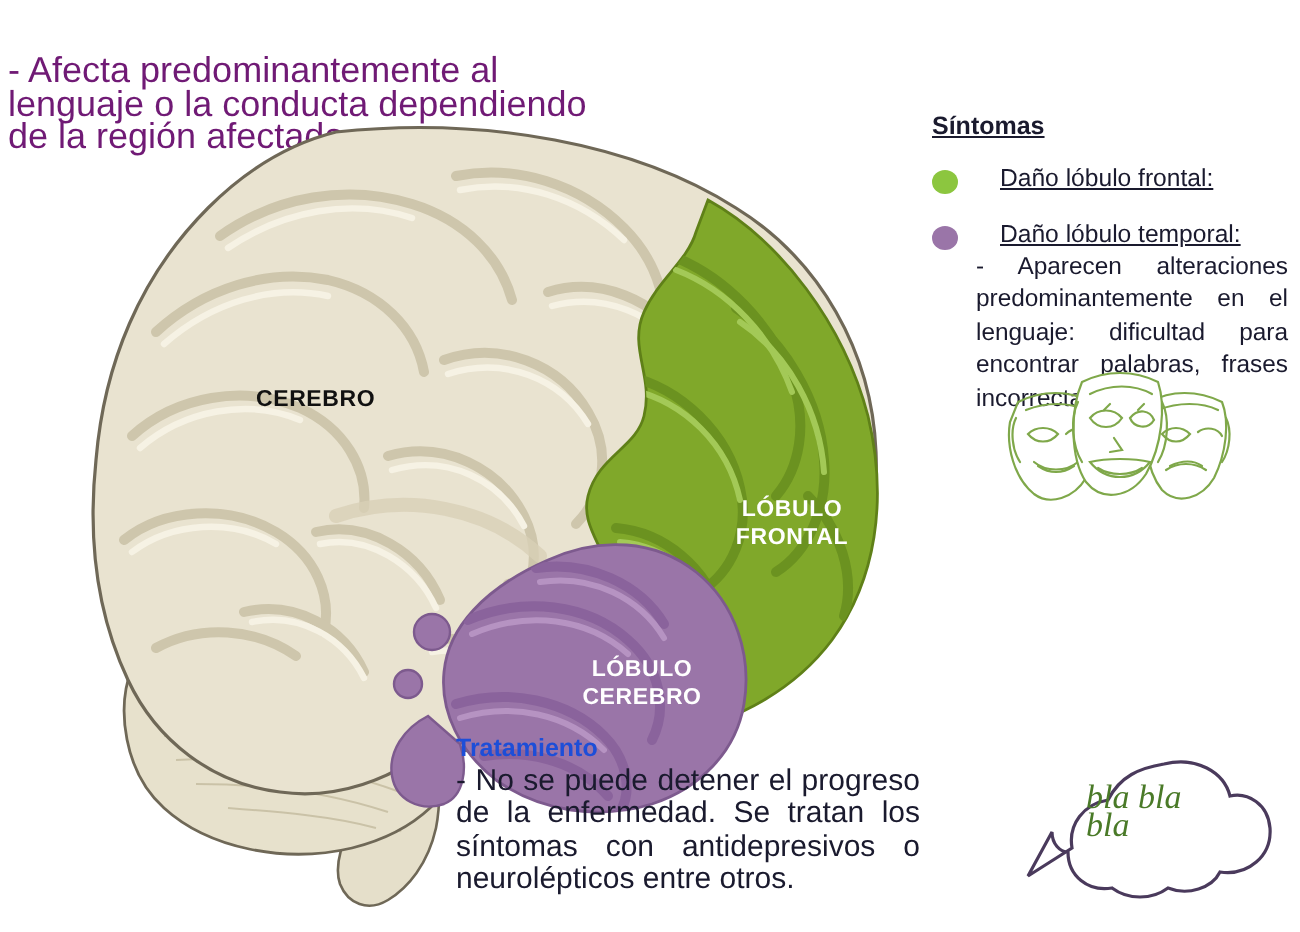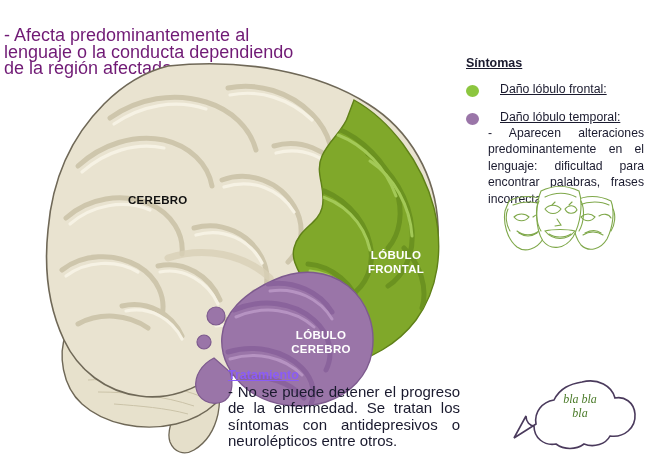--- a/index.html
+++ b/index.html
@@ -80,22 +80,21 @@
   
   #treatment {
     position: absolute;
     left: 228px;
     top: 365px;
     width: 232px;
   }
   .head-underline {
     font-size: 12.5px;
     font-weight: bold;
-    color: #8b5cf6;
-    text-decoration: underline;
+    color: #1d4ed8;
     display: inline-block;
     margin-bottom: 2px;
   }
   .body-just {
     font-size: 15px;
     line-height: 16.4px;
     color: #1a1a2e;
     text-align: justify;
   }
 
@@ -156,24 +155,24 @@
     left: 512px;
     top: 378px;
     width: 126px;
     height: 82px;
   }
   #bubble-text {
     position: absolute;
     left: 543px;
     top: 392px;
     width: 74px;
-    text-align: center;
+    text-align: left;
     font-family: "Liberation Serif", serif;
     font-style: italic;
-    font-size: 12px;
+    font-size: 17px;
     line-height: 14px;
     color: #4a7a28;
     pointer-events: none;
   }
 </style>
 </head>
 <body>
 
 <div id="poster">
 

